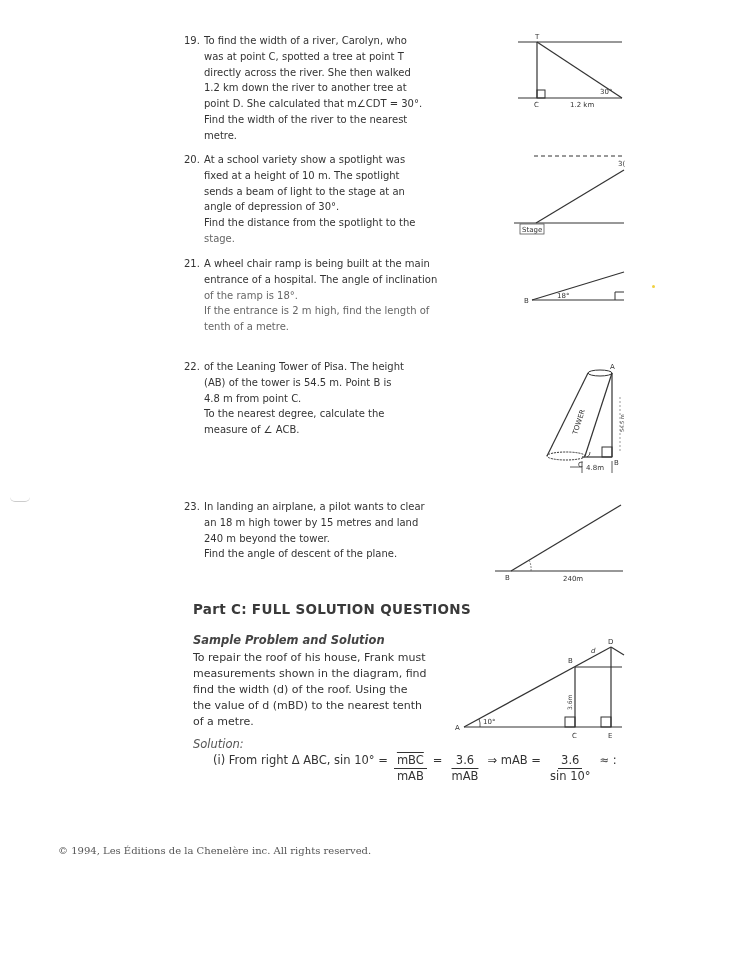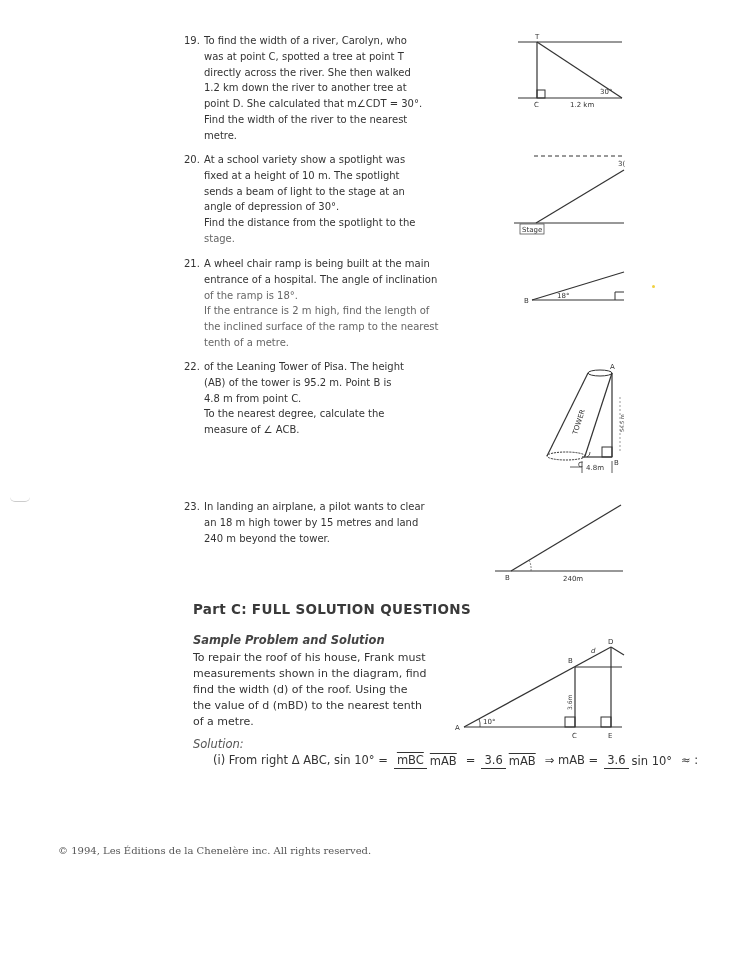--- a/index.html
+++ b/index.html
@@ -13,21 +13,21 @@
     .q .line { display: block; white-space: nowrap; }
     .q .faded { color: #666; }
     .diagram { position: absolute; }
     svg text { font-family: "DejaVu Sans", sans-serif; fill: #333; }
     .heading { position: absolute; left: 193px; top: 601px; font-size: 13.5px; font-weight: bold; color: #3a3a3a; letter-spacing: 0.3px; }
     .sample-title { position: absolute; left: 193px; top: 633px; font-size: 11.5px; font-weight: bold; font-style: italic; color: #444; }
     .sample-body { position: absolute; left: 193px; top: 650px; font-size: 11px; line-height: 16px; color: #333; width: 270px; }
     .sample-body .line { display: block; white-space: nowrap; }
     .solution-label { position: absolute; left: 193px; top: 737px; font-size: 11.5px; font-style: italic; color: #555; }
     .equation { position: absolute; left: 213px; top: 753px; font-size: 11.5px; color: #333; display: flex; white-space: nowrap; }
-    .frac { display: inline-flex; flex-direction: row; align-items: center; margin: 0 6px; }
+    .frac { display: inline-flex; flex-direction: column; align-items: center; margin: 0 6px; }
     .frac .n { border-bottom: 1px solid #333; padding: 0 3px; line-height: 15px; }
     .frac .d { line-height: 15px; padding: 0 3px; }
     .ov { text-decoration: overline; }
     .footer { position: absolute; left: 58px; top: 845px; font-family: "DejaVu Serif", serif; font-size: 10px; color: #555; }
     .mark { position: absolute; }
   </style>
 </head>
 <body>
 
 <div class="q" style="top:33px;">
@@ -74,38 +74,37 @@
   <text x="10" y="82" font-size="7">Stage</text>
 </svg>
 
 <div class="q" style="top:256px;">
   <span class="num">21.</span>
   <div class="body">
     <span class="line">A wheel chair ramp is being built at the main</span>
     <span class="line">entrance of a hospital. The angle of inclination</span>
     <span class="line faded">of the ramp is 18°.</span>
     <span class="line faded">If the entrance is 2 m high, find the length of</span>
-    <span class="line faded">the inclined surface of the ramp to the nearest</span>
     <span class="line faded">tenth of a metre.</span>
   </div>
 </div>
 <svg class="diagram" style="left:520px;top:265px;" width="110" height="45" viewBox="0 0 110 45">
   <line x1="12" y1="35" x2="104" y2="35" stroke="#333" stroke-width="1.2"></line>
   <line x1="12" y1="35" x2="104" y2="7" stroke="#333" stroke-width="1.2"></line>
   <polyline points="95,35 95,27 104,27" fill="none" stroke="#333" stroke-width="1"></polyline>
   <text x="4" y="38" font-size="7">B</text>
   <text x="37" y="33" font-size="7">18°</text>
 </svg>
 <div class="mark" style="left:652px;top:285px;width:3px;height:3px;border-radius:50%;background:#f0d040;"></div>
 
 <div class="q" style="top:359px;">
   <span class="num">22.</span>
   <div class="body">
     <span class="line">of the Leaning Tower of Pisa. The height</span>
-    <span class="line">(AB) of the tower is 95.2 m. Point B is</span>
+    <span class="line">(AB) of the tower is 54.5 m. Point B is</span>
     <span class="line">4.8 m from point C.</span>
     <span class="line">To the nearest degree, calculate the</span>
     <span class="line">measure of ∠ ACB.</span>
   </div>
 </div>
 <svg class="diagram" style="left:530px;top:357px;" width="110" height="122" viewBox="0 0 110 122">
   <ellipse cx="70" cy="16" rx="12" ry="3" fill="none" stroke="#333" stroke-width="1"></ellipse>
   <ellipse cx="36" cy="99" rx="19" ry="4" fill="none" stroke="#333" stroke-width="1" stroke-dasharray="2,1"></ellipse>
   <line x1="58" y1="16" x2="17" y2="99" stroke="#333" stroke-width="1.2"></line>
   <line x1="82" y1="16" x2="55" y2="99" stroke="#333" stroke-width="1.2"></line>
@@ -124,20 +123,21 @@
   <line x1="82" y1="104" x2="82" y2="116" stroke="#333" stroke-width="0.8"></line>
   <text x="56" y="113" font-size="7">4.8m</text>
 </svg>
 
 <div class="q" style="top:499px;">
   <span class="num">23.</span>
   <div class="body">
     <span class="line">In landing an airplane, a pilot wants to clear</span>
     <span class="line">an 18 m high tower by 15 metres and land</span>
     <span class="line">240 m beyond the tower.</span>
+    <span class="line">Find the angle of descent of the plane.</span>
   </div>
 </div>
 <svg class="diagram" style="left:493px;top:500px;" width="135" height="85" viewBox="0 0 135 85">
   <line x1="2" y1="71" x2="130" y2="71" stroke="#333" stroke-width="1.2"></line>
   <line x1="18" y1="71" x2="128" y2="5" stroke="#333" stroke-width="1.2"></line>
   <path d="M 38 71 A 20 20 0 0 0 36 60" fill="none" stroke="#555" stroke-width="0.7" stroke-dasharray="2,1"></path>
   <text x="12" y="80" font-size="7">B</text>
   <text x="70" y="81" font-size="7">240m</text>
 </svg>
 

